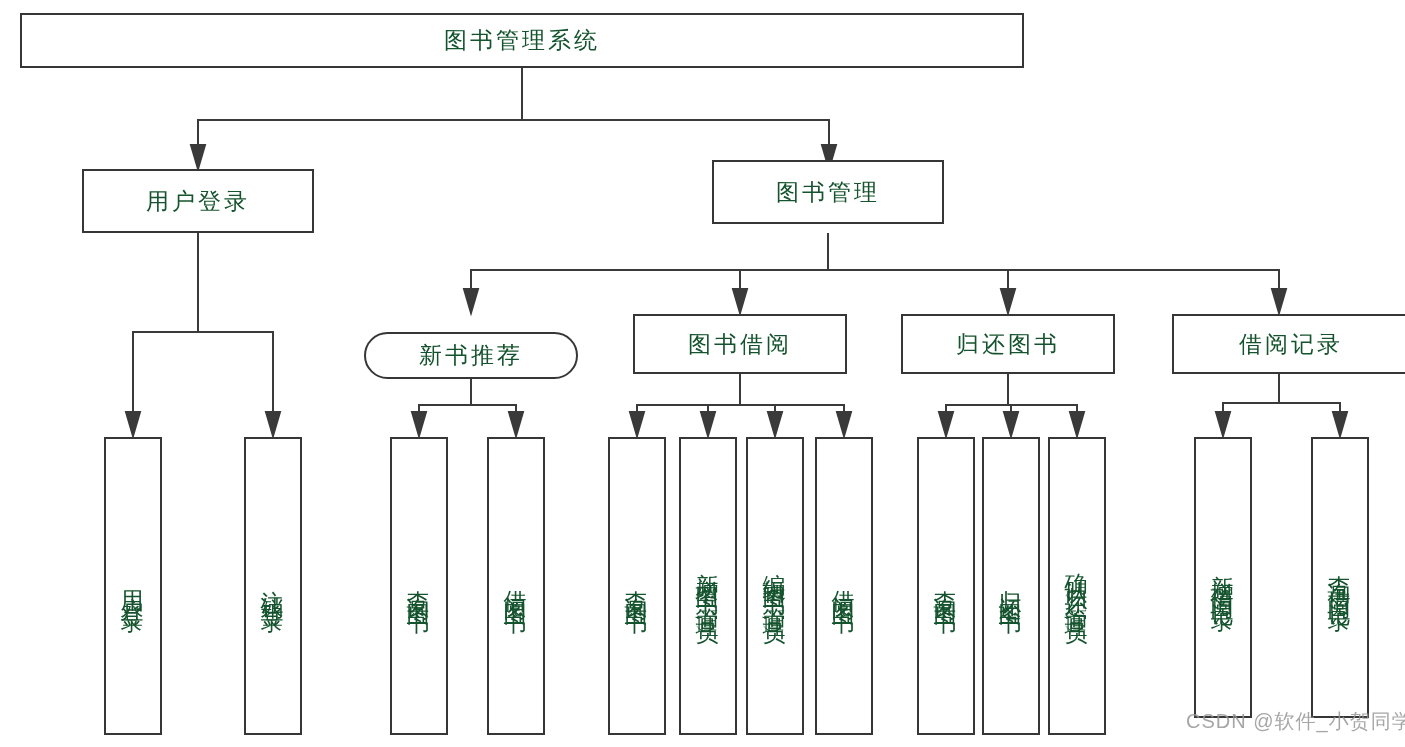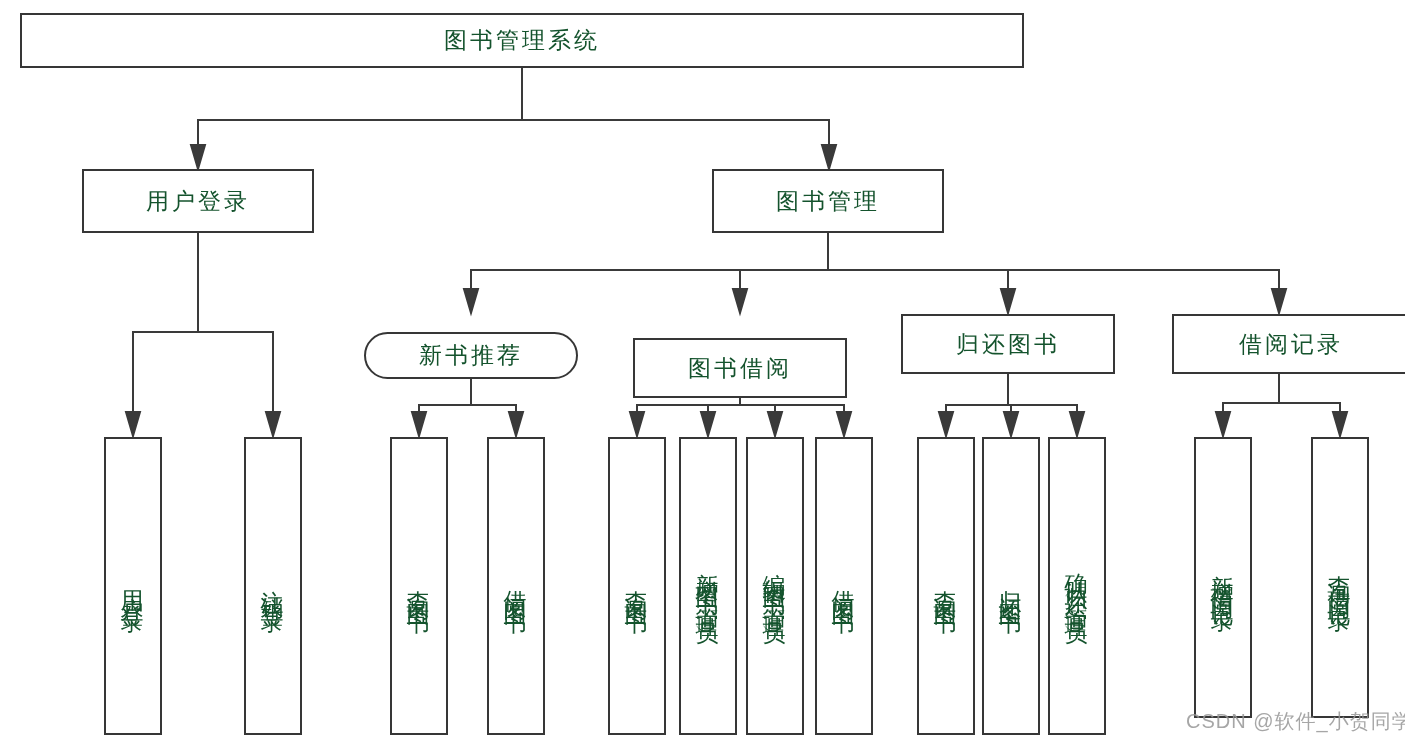--- a/index.html
+++ b/index.html
@@ -114,28 +114,28 @@
     </g>
   </svg>
 
   <div class="node h" style="left:20px; top:13px; width:1004px; height:55px;">
     <span>图书管理系统</span>
   </div>
 
   <div class="node h" style="left:82px; top:169px; width:232px; height:64px;">
     <span>用户登录</span>
   </div>
-  <div class="node h" style="left:712px; top:169px; width:232px; height:64px;">
+  <div class="node h" style="left:712px; top:160px; width:232px; height:64px;">
     <span>图书管理</span>
   </div>
 
   <div class="node h" style="left:364px; top:332px; width:214px; height:47px;border-radius:30px;">
     <span>新书推荐</span>
   </div>
-  <div class="node h" style="left:633px; top:314px; width:214px; height:60px;margin-top:24px;">
+  <div class="node h" style="left:633px; top:314px; width:214px; height:60px;">
     <span>图书借阅</span>
   </div>
   <div class="node h" style="left:901px; top:314px; width:214px; height:60px;">
     <span>归还图书</span>
   </div>
   <div class="node h" style="left:1172px; top:314px; width:238px; height:60px;">
     <span>借阅记录</span>
   </div>
 
   <div class="node v" style="left:104px; top:437px; width:58px; height:298px;">

